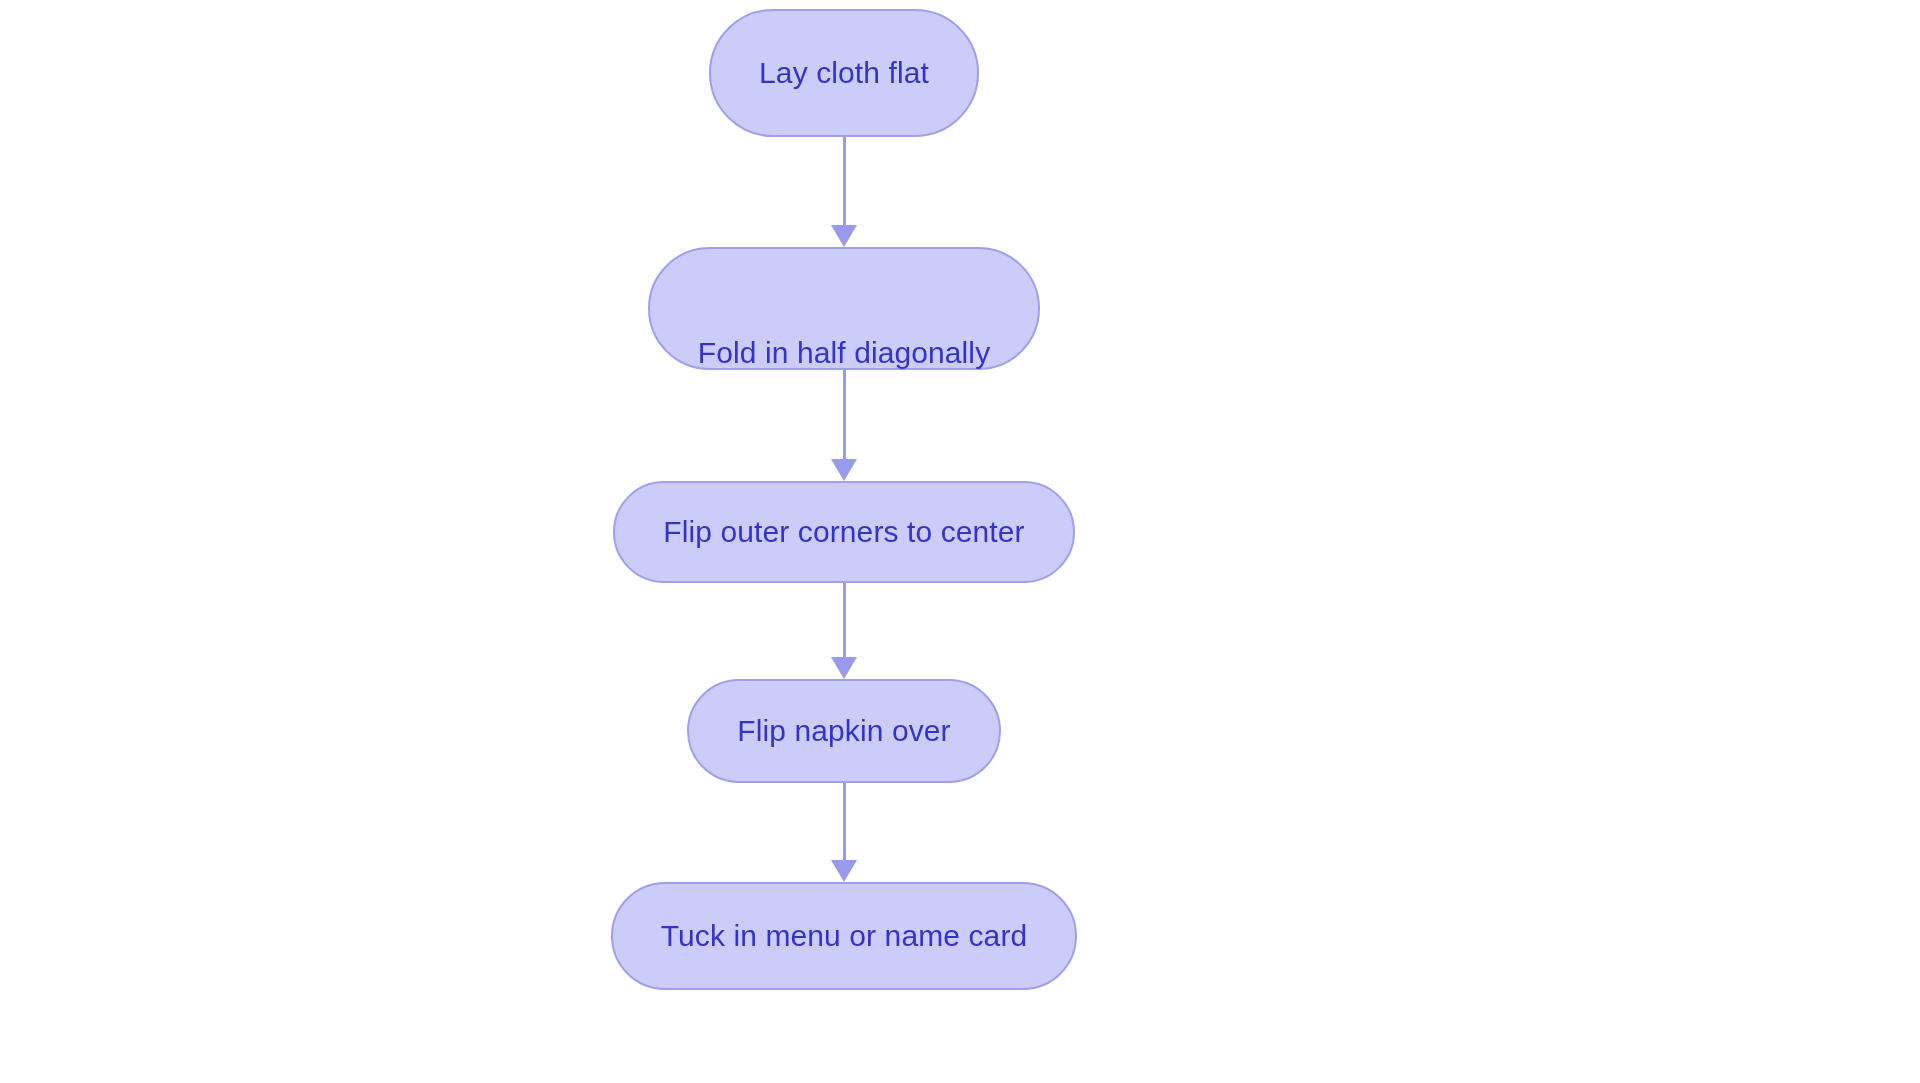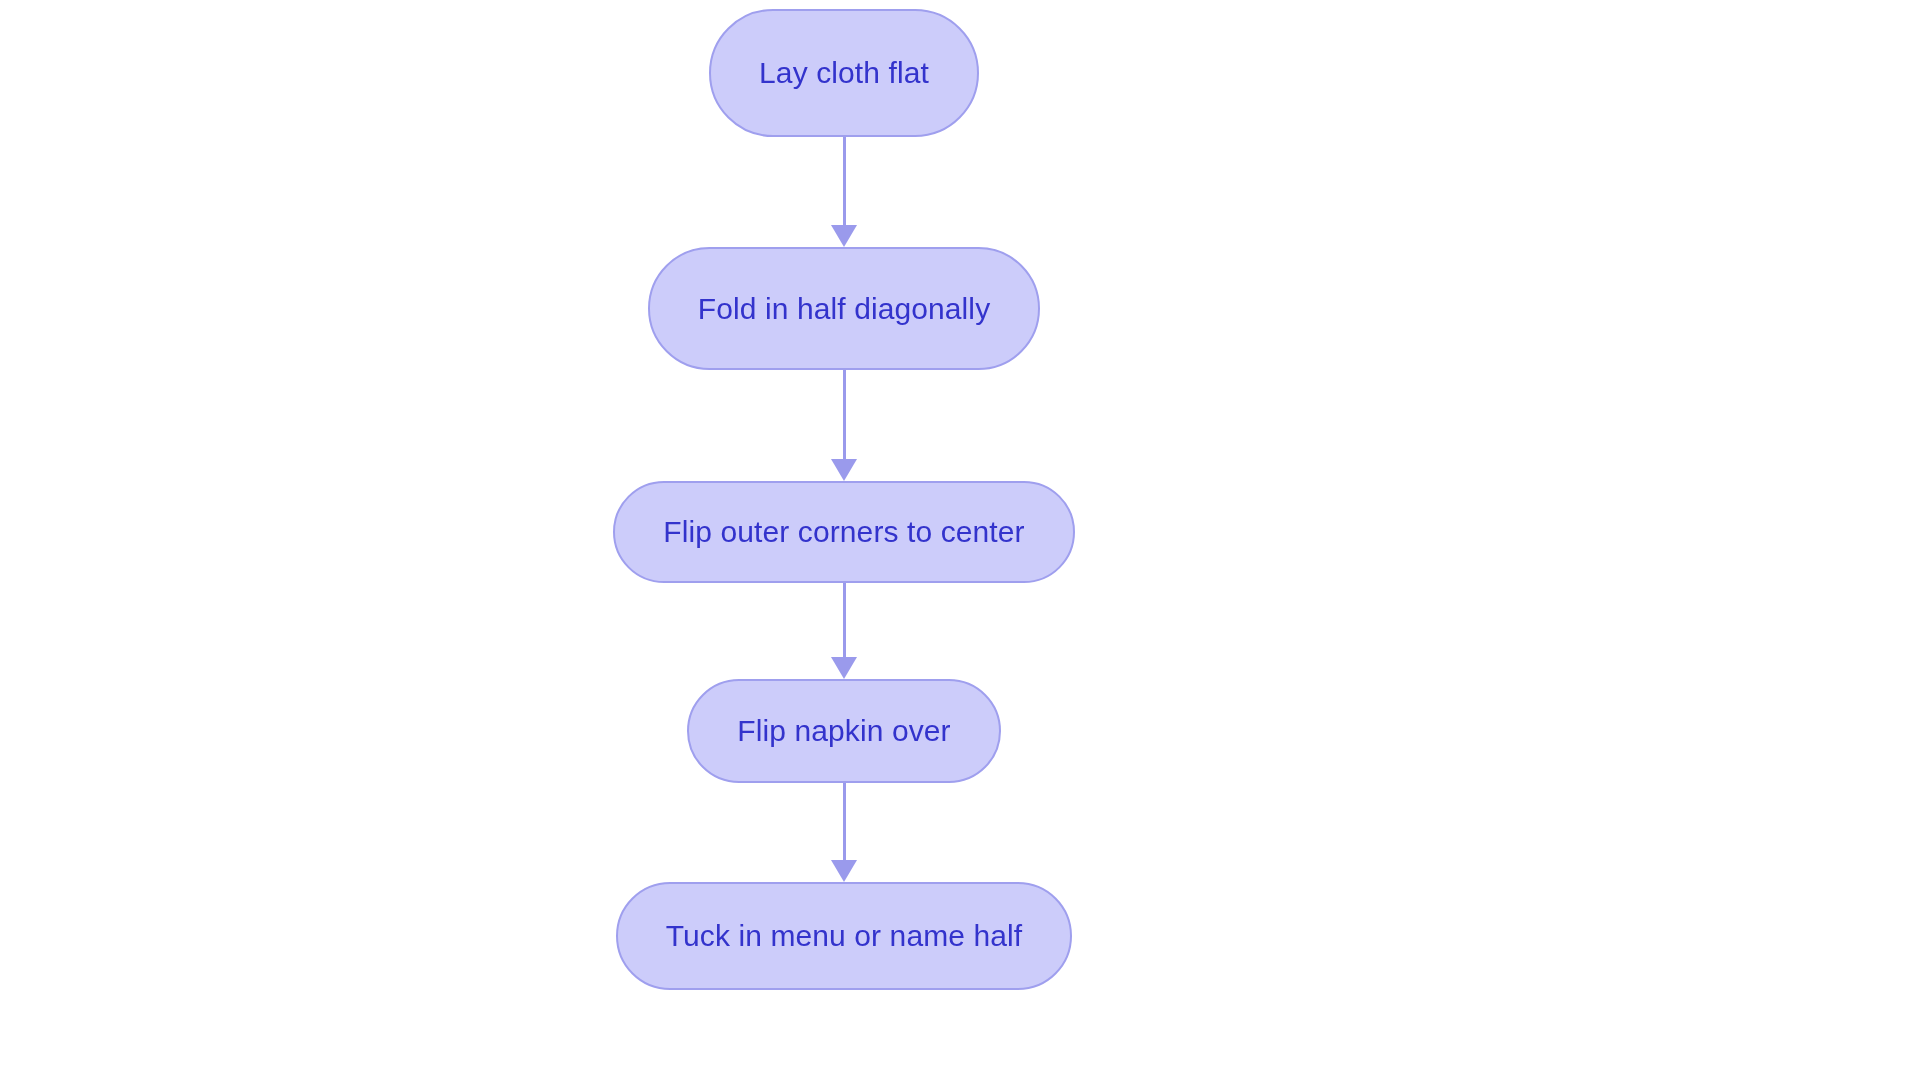--- a/index.html
+++ b/index.html
@@ -38,21 +38,21 @@
     font-size: 30px;
     line-height: 1;
     letter-spacing: 0.1px;
     display: flex;
     align-items: center;
     justify-content: center;
     white-space: nowrap;
     padding: 0 48px;
   }
   .node-1 { height: 128px; margin-top: 9px; }
-  .node-2 { height: 123px; }
+  .node-2 { height: 123px; align-items: flex-end; }
   .node-3 { height: 102px; }
   .node-4 { height: 104px; }
   .node-5 { height: 108px; }
 
   .connector {
     position: relative;
     width: 26px;
     display: flex;
     flex-direction: column;
     align-items: center;
@@ -113,17 +113,17 @@
     <div class="node node-4">
       <span>Flip napkin over</span>
     </div>
 
     <div class="connector conn-4">
       <div class="line"></div>
       <div class="arrowhead"></div>
     </div>
 
     <div class="node node-5">
-      <span>Tuck in menu or name half</span>
+      <span>Tuck in menu or name card</span>
     </div>
 
   </div>
 </div>
 
 </body></html>

